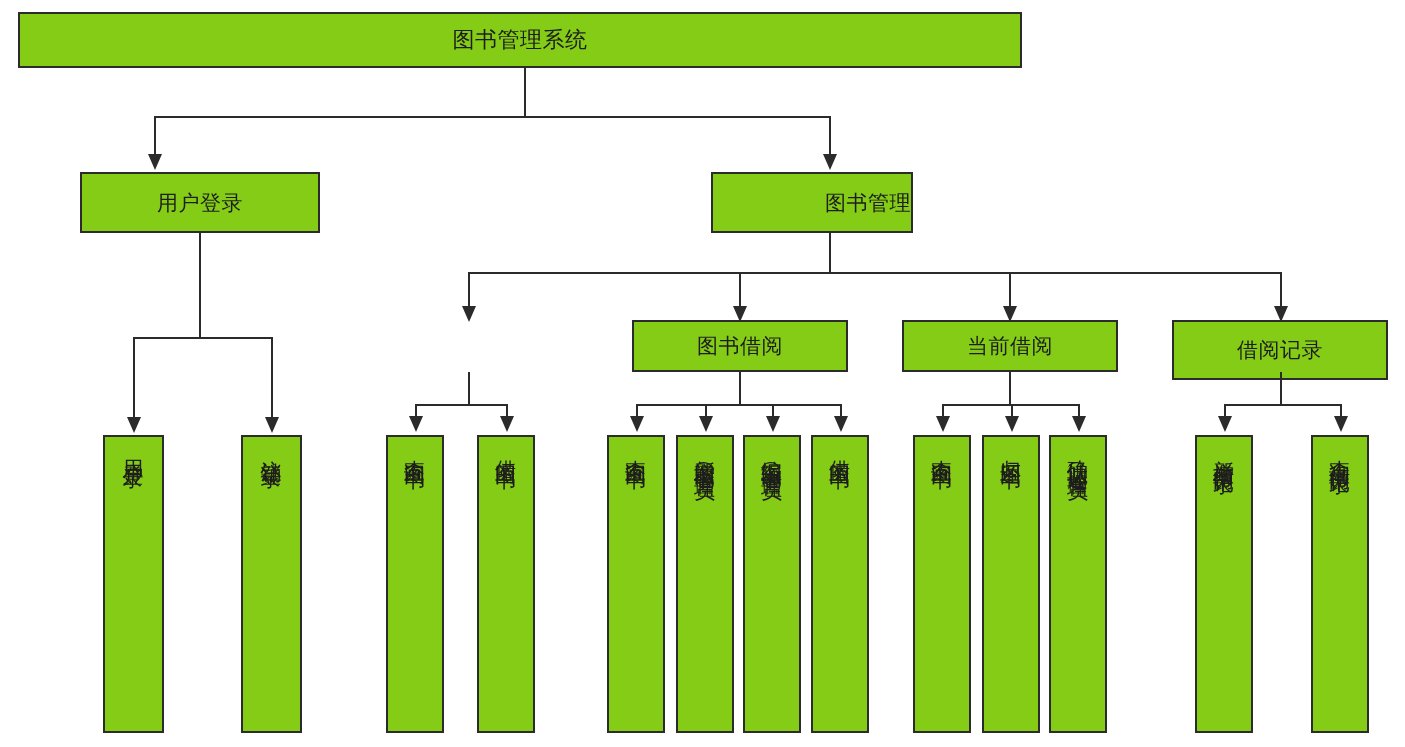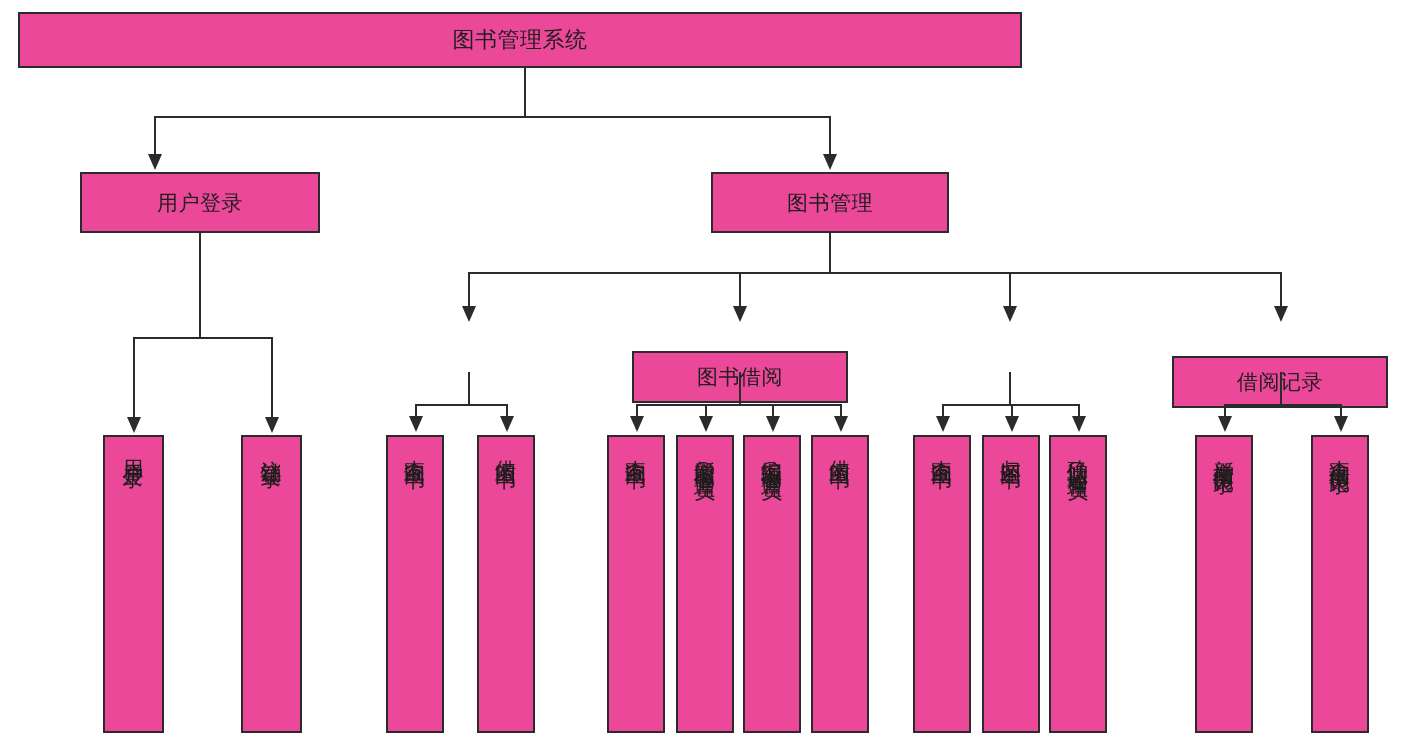--- a/index.html
+++ b/index.html
@@ -16,21 +16,21 @@
     height: 747px;
     background: #ffffff;
     overflow: hidden;
   }
 
   
   .node {
     position: absolute;
     box-sizing: border-box;
     border: 2px solid #2b2b2b;
-    background: #ec4899;
+    background: #84cc16;
     display: flex;
     align-items: center;
     justify-content: center;
     color: #1d1d1d;
   }
   .node-h {
     
     font-size: 21px;
     letter-spacing: 0.5px;
     line-height: 1.2;
@@ -98,21 +98,21 @@
   <div class="conn vline" style="left:154px; top:116px; height:40px;"></div>
   <div class="arrow" style="left:148px; top:154px;"></div>
 
   <div class="conn vline" style="left:829px; top:116px; height:40px;"></div>
   <div class="arrow" style="left:823px; top:154px;"></div>
 
   <div class="node node-h" style="left:80px; top:172px; width:240px; height:61px;">
     <span>用户登录</span>
   </div>
 
-  <div class="node node-h" style="left:711px; top:172px; width:238px; height:61px;">
+  <div class="node node-h" style="left:711px; top:172px; width:202px; height:61px;justify-content:flex-end;">
     <span>图书管理</span>
   </div>
 
   <div class="conn vline" style="left:199px; top:233px; height:104px;"></div>
   <div class="conn hline" style="left:133px; top:337px; width:140px;"></div>
   <div class="conn vline" style="left:133px; top:337px; height:82px;"></div>
   <div class="arrow" style="left:127px; top:417px;"></div>
   <div class="conn vline" style="left:271px; top:337px; height:82px;"></div>
   <div class="arrow" style="left:265px; top:417px;"></div>
 
@@ -125,26 +125,29 @@
   <div class="conn vline" style="left:739px; top:272px; height:36px;"></div>
   <div class="arrow" style="left:733px; top:306px;"></div>
 
   <div class="conn vline" style="left:1009px; top:272px; height:36px;"></div>
   <div class="arrow" style="left:1003px; top:306px;"></div>
 
   <div class="conn vline" style="left:1280px; top:272px; height:36px;"></div>
   <div class="arrow" style="left:1274px; top:306px;"></div>
 
 
-  <div class="node node-h" style="left:632px; top:320px; width:216px; height:52px;margin-top:31px;">
+  <div class="node node-h" style="left:632px; top:320px; width:216px; height:52px;">
     <span>图书借阅</span>
   </div>
 
-
-  <div class="node node-h" style="left:1172px; top:320px; width:216px; height:52px;margin-top:36px;">
+  <div class="node node-h" style="left:902px; top:320px; width:216px; height:52px;">
+    <span>当前借阅</span>
+  </div>
+
+  <div class="node node-h" style="left:1172px; top:320px; width:216px; height:60px;">
     <span>借阅记录</span>
   </div>
 
   <div class="conn vline" style="left:468px; top:372px; height:32px;"></div>
   <div class="conn hline" style="left:415px; top:404px; width:92px;"></div>
   <div class="conn vline" style="left:415px; top:404px; height:14px;"></div>
   <div class="arrow" style="left:409px; top:416px;"></div>
   <div class="conn vline" style="left:506px; top:404px; height:14px;"></div>
   <div class="arrow" style="left:500px; top:416px;"></div>
 

